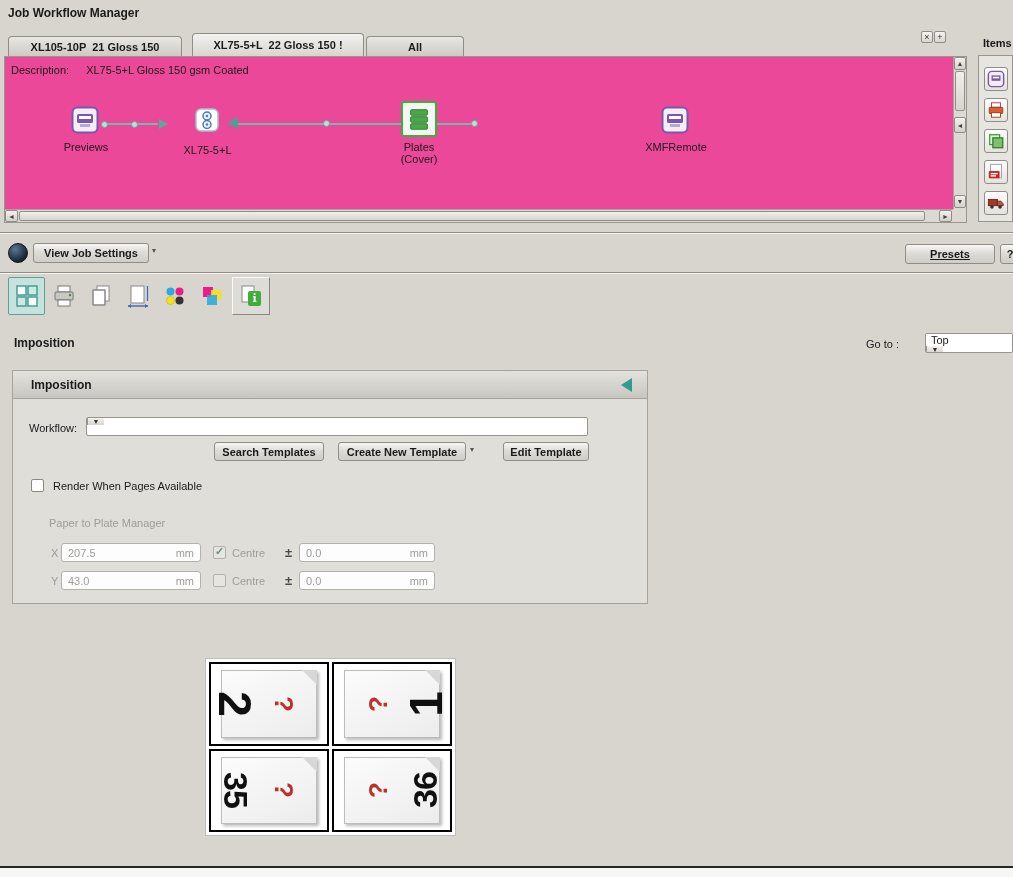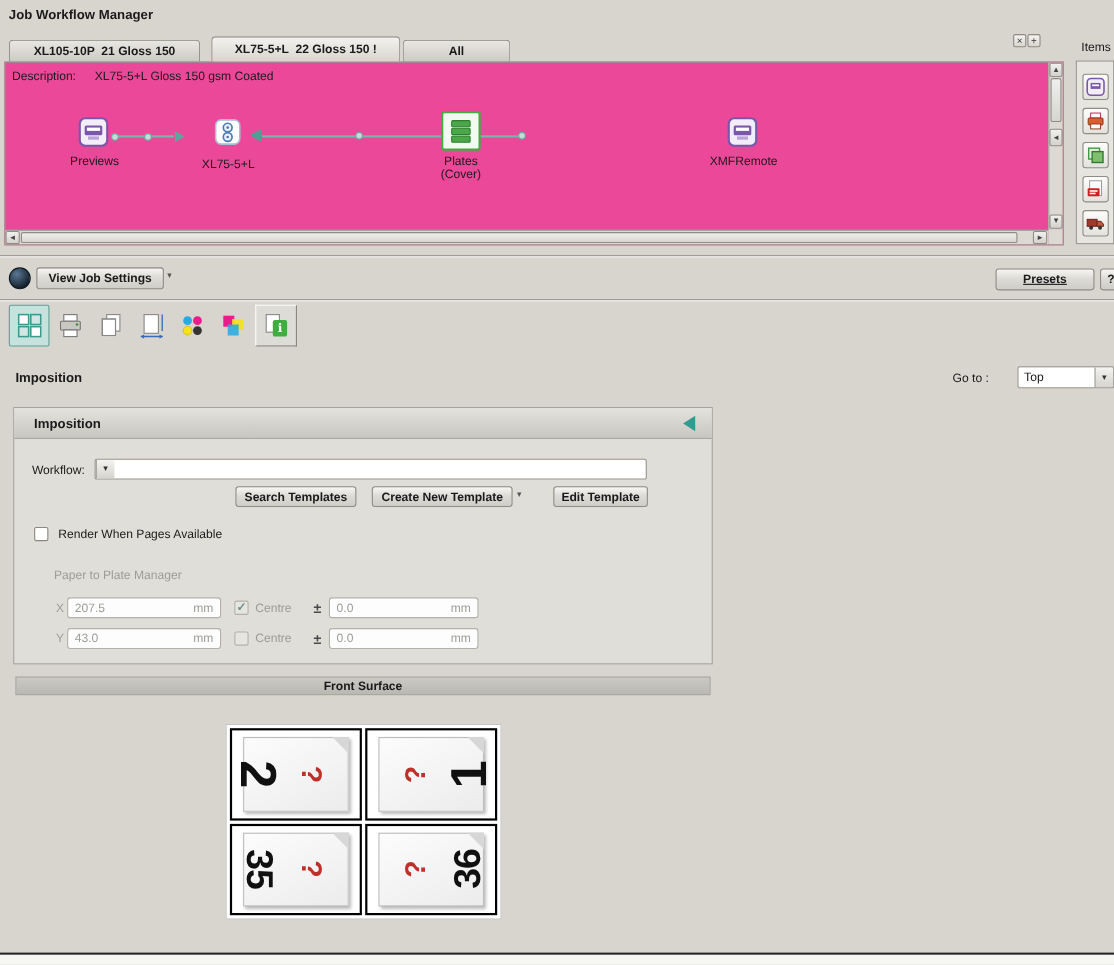--- a/index.html
+++ b/index.html
@@ -44,21 +44,21 @@
   .sb-h { position:absolute; left:0; top:152px; width:948px; height:13px; background:#dcd9d3;
           border-top:1px solid #a5a39b; z-index:4; }
   .sb-btn { position:absolute; background:linear-gradient(#f2f1ee,#d3d1cb); border:1px solid #8f8d85;
             font-size:7px; display:flex; align-items:center; justify-content:center; color:#444;
             border-radius:2px; }
   .sb-thumb { position:absolute; background:linear-gradient(#f0efec,#d7d5cf); border:1px solid #8f8d85;
               border-radius:2px; }
   .sb-corner { position:absolute; left:948px; top:152px; width:13px; height:13px; background:#dcd9d3; z-index:4; }
 
   
-  .items-title { left:983px; top:37px; font-weight:normal; }
+  .items-title { left:983px; top:37px; font-weight:bold; }
   .items-box { left:978px; top:55px; width:35px; height:167px; background:#e7e5e0;
                border:1px solid #98968e; }
   .item-btn { position:absolute; left:984px; width:24px; height:24px; background:linear-gradient(#fdfdfc,#e4e2dd);
               border:1px solid #8f8d85; border-radius:3px; display:flex; align-items:center; justify-content:center; }
 
   
   .groove { position:absolute; left:0; width:1013px; height:2px;
             border-top:1px solid #908e86; border-bottom:1px solid #f4f3f0; }
 
   
@@ -74,21 +74,21 @@
   
   .tool { position:absolute; top:277px; width:37px; height:38px; display:flex;
           align-items:center; justify-content:center; background:transparent; border:1px solid transparent; }
   .tool.selected { background:#c6e2dd; border:1px solid #5f9f97; border-radius:2px; }
   .tool.raised { background:#dedcd7; border:1px solid; border-color:#fbfaf8 #8a8880 #8a8880 #fbfaf8; }
 
   
   .sec-title { left:14px; top:336px; font-size:12px; font-weight:bold; }
   .goto-label { left:866px; top:338px; }
   .combo { position:absolute; background:#fff; border:1px solid #96948c; border-radius:2px;
-           display:flex; align-items:stretch; overflow:hidden; }
+           display:flex; align-items:stretch; overflow:hidden;flex-direction:column; }
   .combo .val { flex:1; display:flex; align-items:center; padding-left:5px; background:#fff; }
   .combo .arrow { width:17px; background:linear-gradient(#f4f3f0,#d5d3cd); border-left:1px solid #96948c;
                   display:flex; align-items:center; justify-content:center; font-size:7px; color:#333; }
 
   
   .panel { left:12px; top:370px; width:636px; height:234px; background:#e0ded9;
            border:1px solid #a5a39d; }
   .panel-header { position:absolute; left:0; top:0; width:100%; height:28px;
                   background:linear-gradient(#e4e2dd,#c8c6c0); border-bottom:1px solid #a5a39d; }
   .panel-header .t { position:absolute; left:18px; top:0; line-height:28px; font-weight:bold; font-size:12px; }
@@ -372,23 +372,20 @@
     </div>
     <div class="cb disabled" style="left:200px;top:203px;"></div>
     <div class="abs dim" style="left:219px;top:204px;">Centre</div>
     <div class="pm" style="left:272px;top:202px;">±</div>
     <div class="field" style="left:286px;top:200px;width:136px;">
       <span>0.0</span>
       <span>mm</span>
     </div>
   </div>
 
-  <div class="abs surf-bar">
-    <span>Front Surface</span>
-  </div>
 
   <div class="abs preview">
     <div class="cell left">
       <div class="page-icon">
           <div class="fold"></div>
         </div>
       <span class="folio single">2</span>
       <span class="qmark">?</span>
     </div>
     <div class="cell right">

